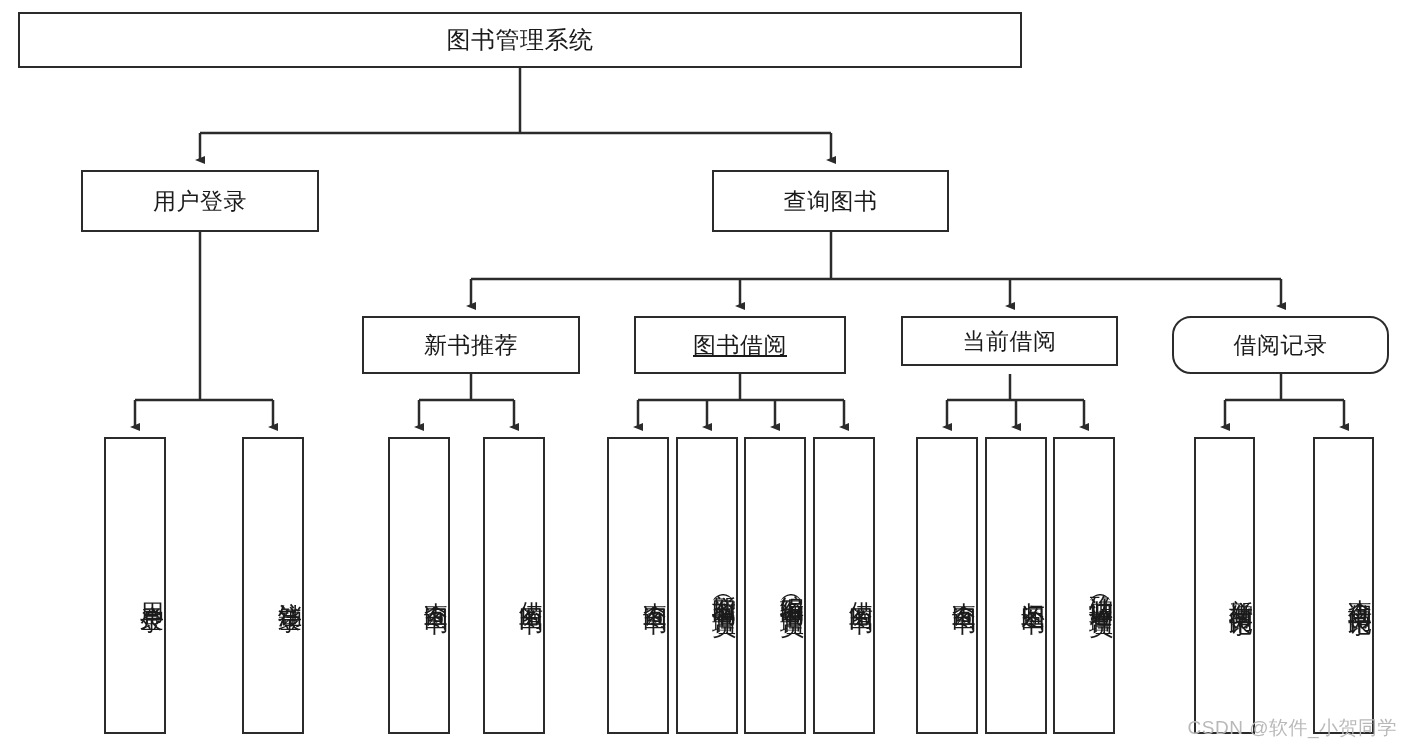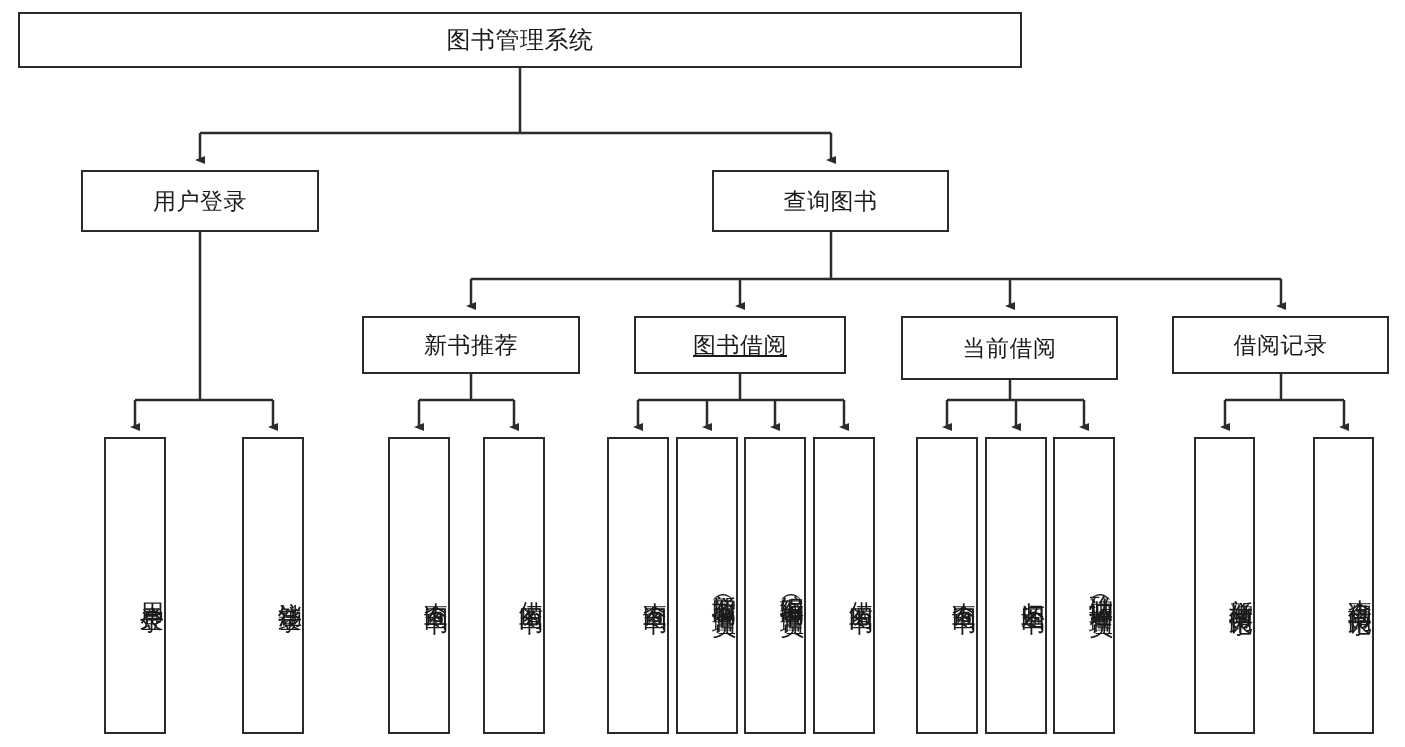--- a/index.html
+++ b/index.html
@@ -119,24 +119,24 @@
       </div>
       <div class="node node-h" style="left: 712px; top: 170px; width: 237px; height: 62px;">
         <span>查询图书</span>
       </div>
       <div class="node node-h" style="left: 362px; top: 316px; width: 218px; height: 58px; font-family: Liberation Mono, monospace;">
         <span>新书推荐</span>
       </div>
       <div class="node node-h" style="left: 634px; top: 316px; width: 212px; height: 58px; text-decoration: underline;">
         <span>图书借阅</span>
       </div>
-      <div class="node node-h" style="left: 901px; top: 316px; width: 217px; height: 64px;">
+      <div class="node node-h" style="left: 901px; top: 316px; width: 217px; height: 50px;">
         <span>当前借阅</span>
       </div>
-      <div class="node node-h" style="left: 1172px; top: 316px; width: 217px; height: 58px;">
+      <div class="node node-h" style="left: 1172px; top: 316px; width: 217px; height: 58px; border-radius: 19px;">
         <span>借阅记录</span>
       </div>
       <div class="node node-v" style="left: 104px; top: 437px; width: 62px; height: 297px;">
         <span>用户登录</span>
       </div>
       <div class="node node-v" style="left: 242px; top: 437px; width: 62px; height: 297px;">
         <span>注销登录</span>
       </div>
       <div class="node node-v" style="left: 388px; top: 437px; width: 62px; height: 297px;">
         <span>查询图书</span>
@@ -165,13 +165,14 @@
       <div class="node node-v" style="left: 1053px; top: 437px; width: 62px; height: 297px;">
         <span>确认归还（管理员）</span>
       </div>
       <div class="node node-v" style="left: 1194px; top: 437px; width: 61px; height: 297px;">
         <span>新增借阅记录</span>
       </div>
       <div class="node node-v" style="left: 1313px; top: 437px; width: 61px; height: 297px;">
         <span>查询借阅记录</span>
       </div>
     </div>
+  <div class="watermark">CSDN @软件_小贺同学</div>
 </div>
 
 </body></html>

